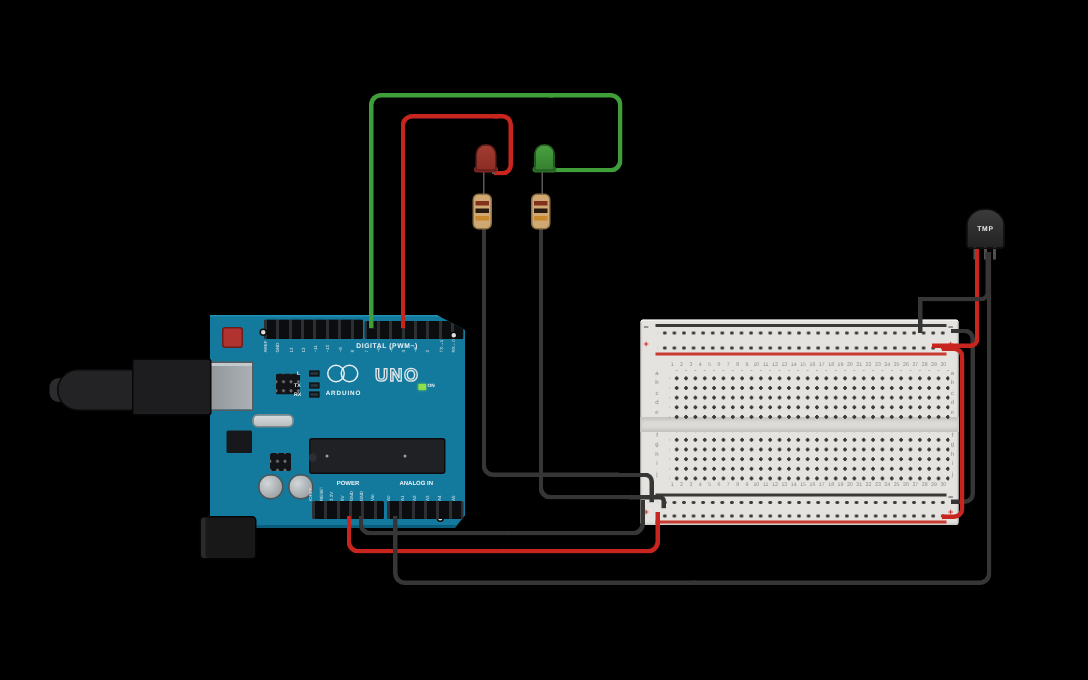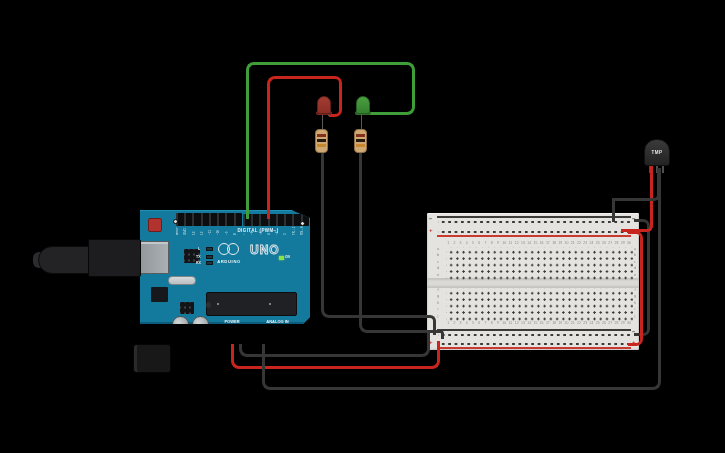--- a/index.html
+++ b/index.html
@@ -17,21 +17,21 @@
   .rail-dots{background-size:6.4px 6px;background-position:2px 1px;}
   .main-dots{background-size:6.24px 6.45px;background-position:2px 2px;}
   .bb-line{position:absolute;height:1.5px;}
   .bb-nums{position:absolute;display:flex;font-size:3.5px;color:#8f8d87;}
   .bb-nums span{flex:none;width:6.24px;text-align:center;}
   .bb-letters{position:absolute;display:flex;flex-direction:column;font-size:4px;line-height:6.45px;
               color:#8f8d87;width:6px;text-align:center;}
   .bb-sign{position:absolute;font-size:6px;font-weight:bold;line-height:7px;color:#4a4a46;}
   .bb-sign.plus{color:#c6342b;}
   
-  #arduino-board{position:absolute;left:140px;top:210px;width:170px;height:114px;background:#147a9d;
+  #arduino-board{position:absolute;left:140px;top:210px;width:170px;height:142px;background:#147a9d;
     clip-path:polygon(0 0,89% 0,100% 7%,100% 94%,96% 100%,0 100%);
     box-shadow:inset 0 -2px 0 #0c5c7b, inset 0 1px 0 #2090b5;}
   .header{position:absolute;background-color:#0c0d0f;border-radius:1px;
     background-image:repeating-linear-gradient(90deg,#2c2f33 0 2px,#0c0d0f 2px 8.25px);}
   .pinlabels{position:absolute;display:flex;height:10px;overflow:hidden;}
   .pinlabels span{flex:none;writing-mode:vertical-rl;transform:rotate(180deg);
     font-size:3px;color:#cfe3ea;line-height:1;}
   .dl span{width:8.25px;}
   .pl span{width:6.85px;}
   .al span{width:8.5px;}

